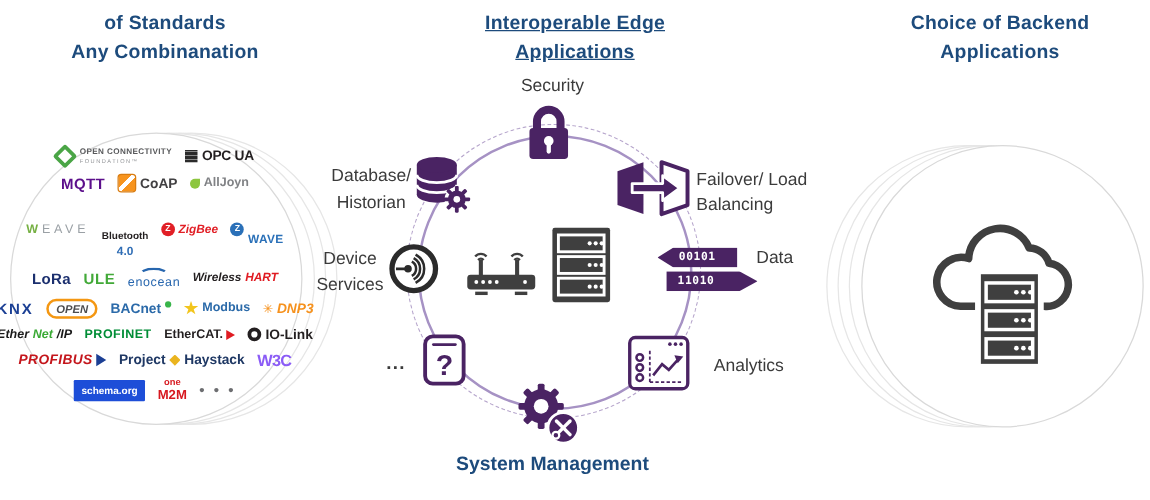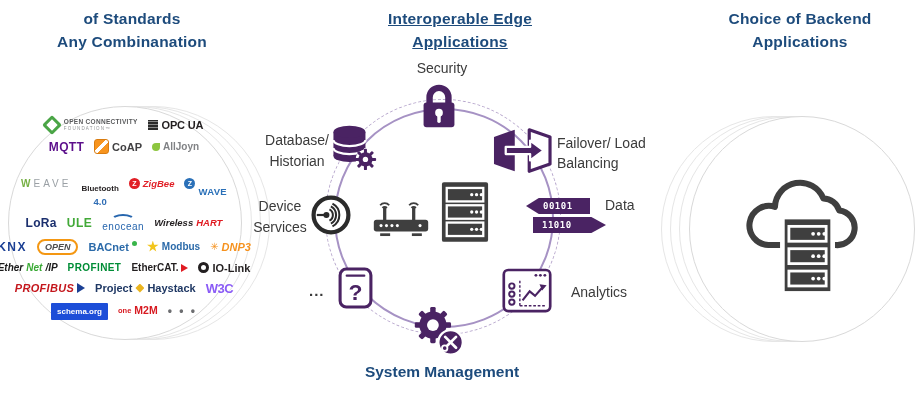--- a/index.html
+++ b/index.html
@@ -76,21 +76,21 @@
   .l-ethercat .t{font-size:10px;font-weight:900;color:#231f20;}
   .l-ethercat .arr{width:0;height:0;border-left:7px solid #e01b22;border-top:4px solid transparent;border-bottom:4px solid transparent;}
   .l-iolink .ring{width:5px;height:5px;border:3px solid #231f20;border-radius:50%;}
   .l-iolink .t{font-size:11px;font-weight:800;color:#231f20;}
   .l-profibus .t{font-size:11px;font-weight:900;font-style:italic;color:#c4161c;letter-spacing:.3px;}
   .l-profibus .arr{width:0;height:0;border-left:8px solid #1b3f94;border-top:5px solid transparent;border-bottom:5px solid transparent;}
   .l-haystack .t{font-size:11px;font-weight:800;color:#1f3864;}
   .l-haystack .tag{width:9px;height:9px;background:#eab41f;clip-path:polygon(50% 0,100% 50%,50% 100%,0 50%);}
   .l-w3c{font-size:13px;font-weight:900;color:#8b5cf6;letter-spacing:-.5px;}
   .l-schema{background:#1d4ed8;color:#fff;font-size:8px;font-weight:700;padding:4px 6px;border-radius:1px;}
-  .l-onem2m{display:inline-flex;flex-direction:row;align-items:center;line-height:.9;}
+  .l-onem2m{display:inline-flex;flex-direction:column;align-items:center;line-height:.9;}
   .l-onem2m .m1{font-size:7.5px;font-weight:800;color:#d71920;}
   .l-onem2m .m2{font-size:10.5px;font-weight:900;color:#d71920;}
   .l-dots{font-size:12px;font-weight:900;color:#6d6e71;letter-spacing:2px;}
   svg{display:block;}
   .qmark{font:800 26px "Liberation Sans",sans-serif;fill:#4a2363;}
 </style>
 </head>
 <body>
 
 <div class="canvas">

